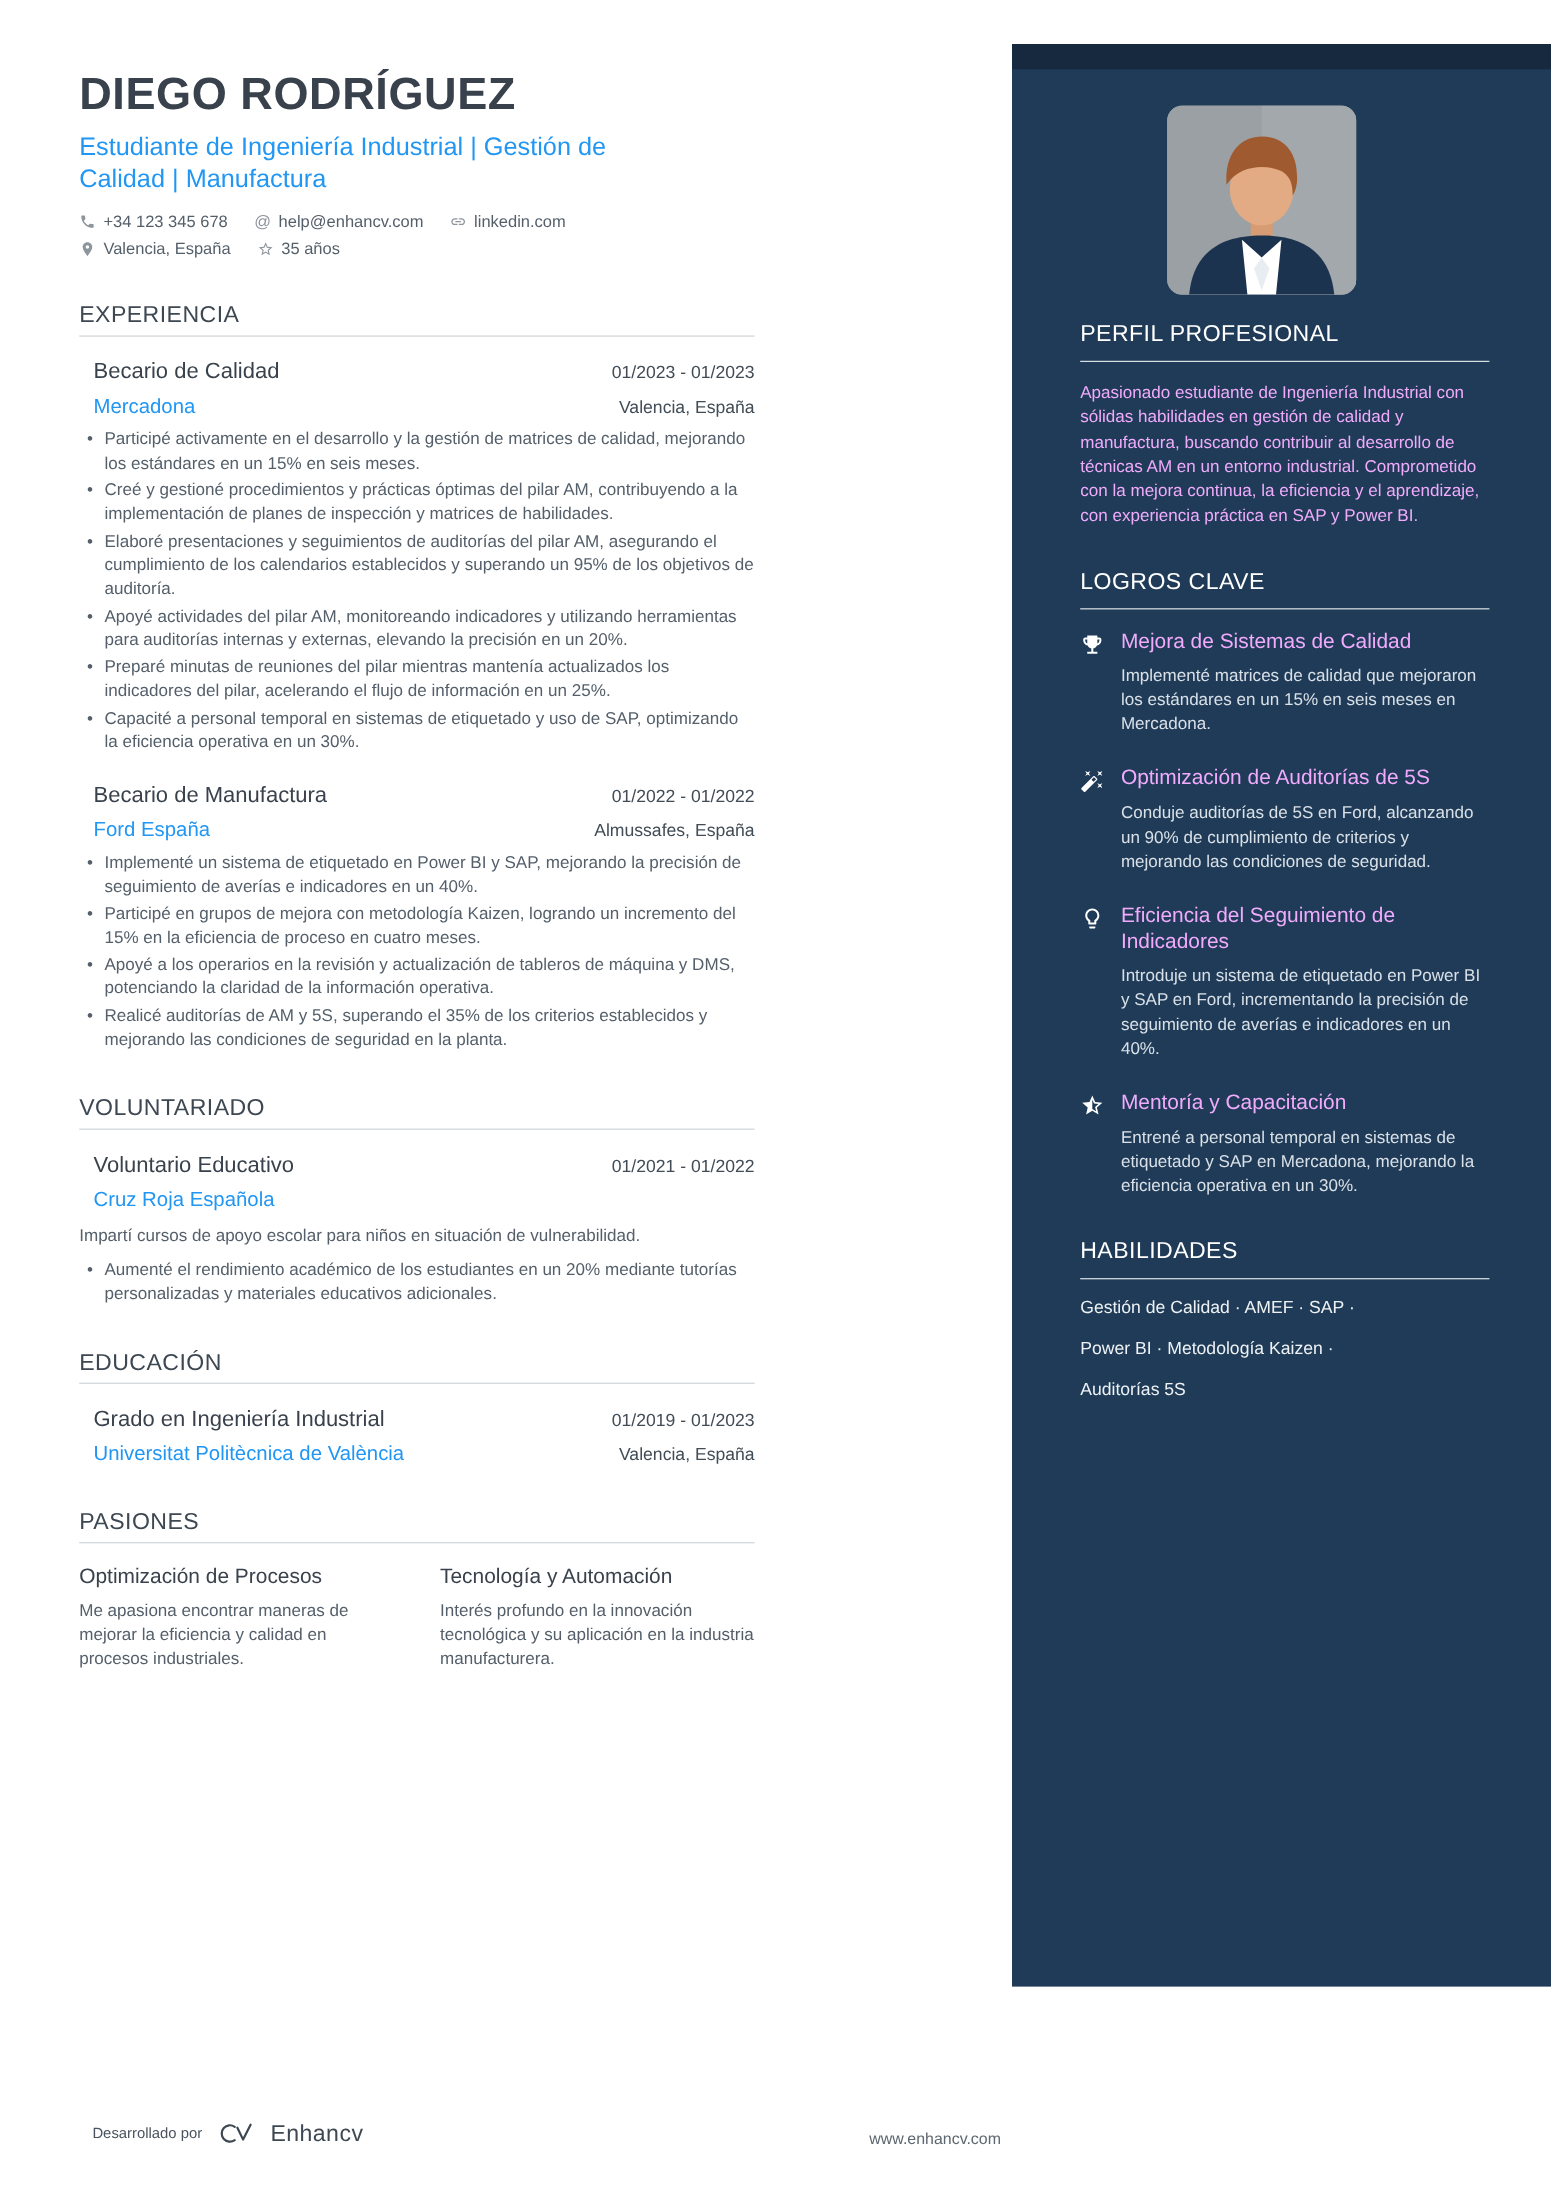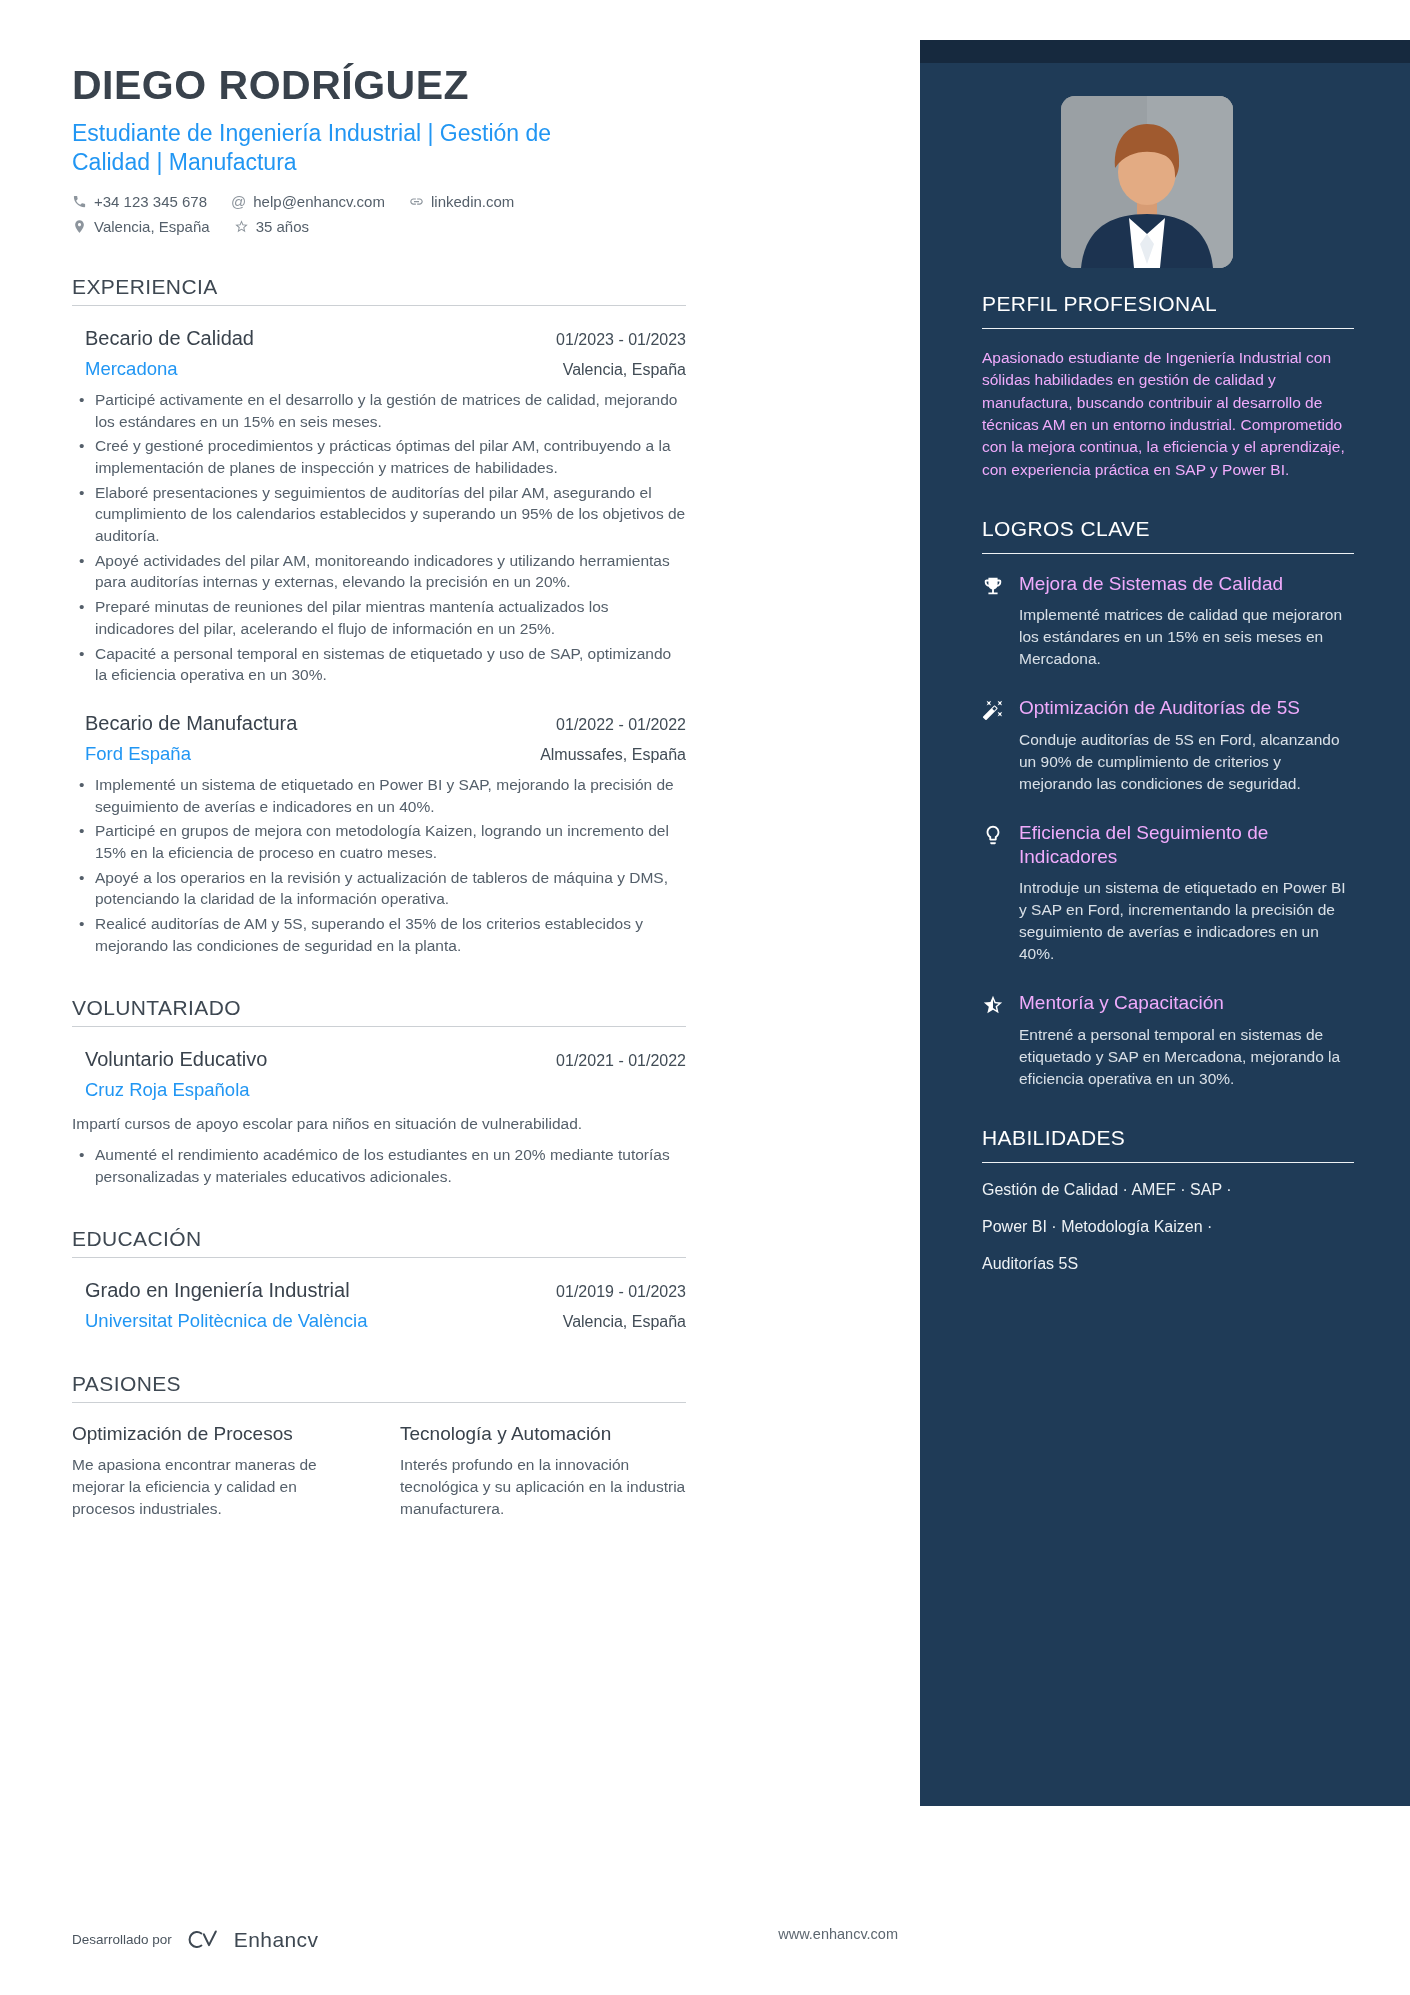--- a/index.html
+++ b/index.html
@@ -53,21 +53,21 @@
   .side-heading{font-size:21px;letter-spacing:.4px;color:#ffffff;padding-bottom:12px;border-bottom:1.5px solid #eef2f5;margin:0 0 18px;font-weight:400;}
   .profile-text{font-size:15.5px;line-height:1.44;color:#f0abfc;margin:0;}
   .achv-item{display:flex;gap:15px;margin-bottom:26px;}
   .achv-icon{flex:0 0 22px;width:22px;color:#ffffff;padding-top:3px;}
   .achv-icon svg{width:22px;height:22px;}
   .achv-title{font-size:19px;line-height:1.24;color:#f0abfc;margin:0 0 9px;font-weight:400;}
   .achv-text{font-size:15.5px;line-height:1.42;color:#d9e0e7;margin:0;}
   .skill-line{font-size:16px;color:#eef2f5;margin-bottom:19px;}
 
   
-  .footer{position:absolute;left:72px;width:826px;bottom:42px;display:flex;justify-content:space-between;align-items:flex-start;}
+  .footer{position:absolute;left:84px;width:826px;bottom:42px;display:flex;justify-content:space-between;align-items:flex-end;}
   .footer-left{display:flex;align-items:center;gap:11px;}
   .dev-by{font-size:13.5px;color:#4a545e;}
   .enhancv-logo{width:40px;height:27px;color:#3e4852;}
   .brand{font-size:21px;color:#3e4852;letter-spacing:.4px;}
   .website{font-size:14.5px;color:#5d6770;}
 </style>
 </head>
 <body>
 
 <div class="main">

